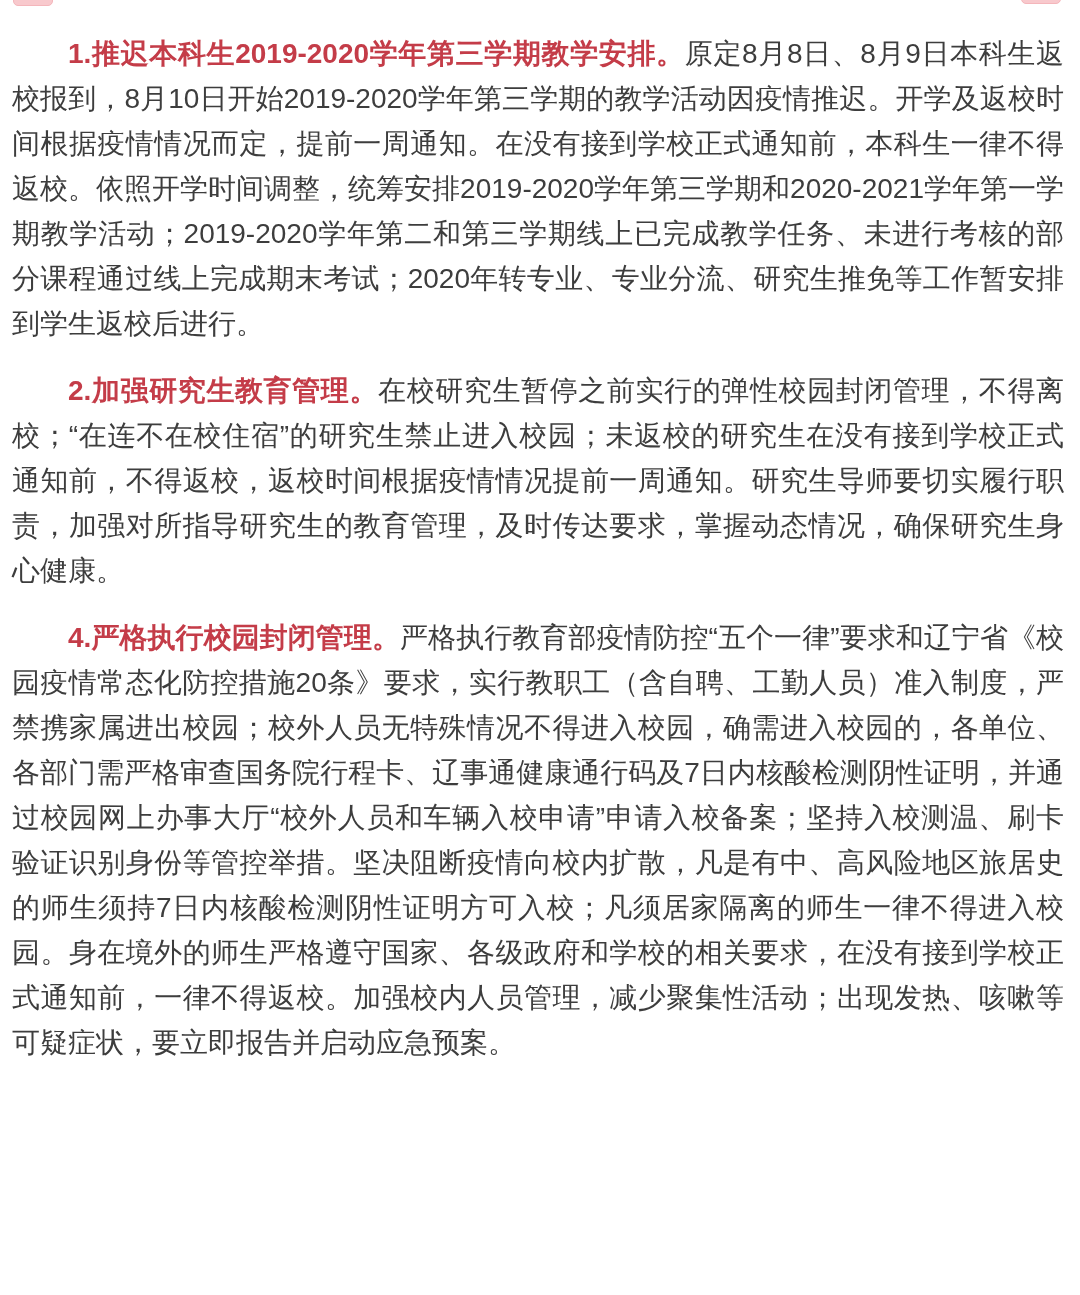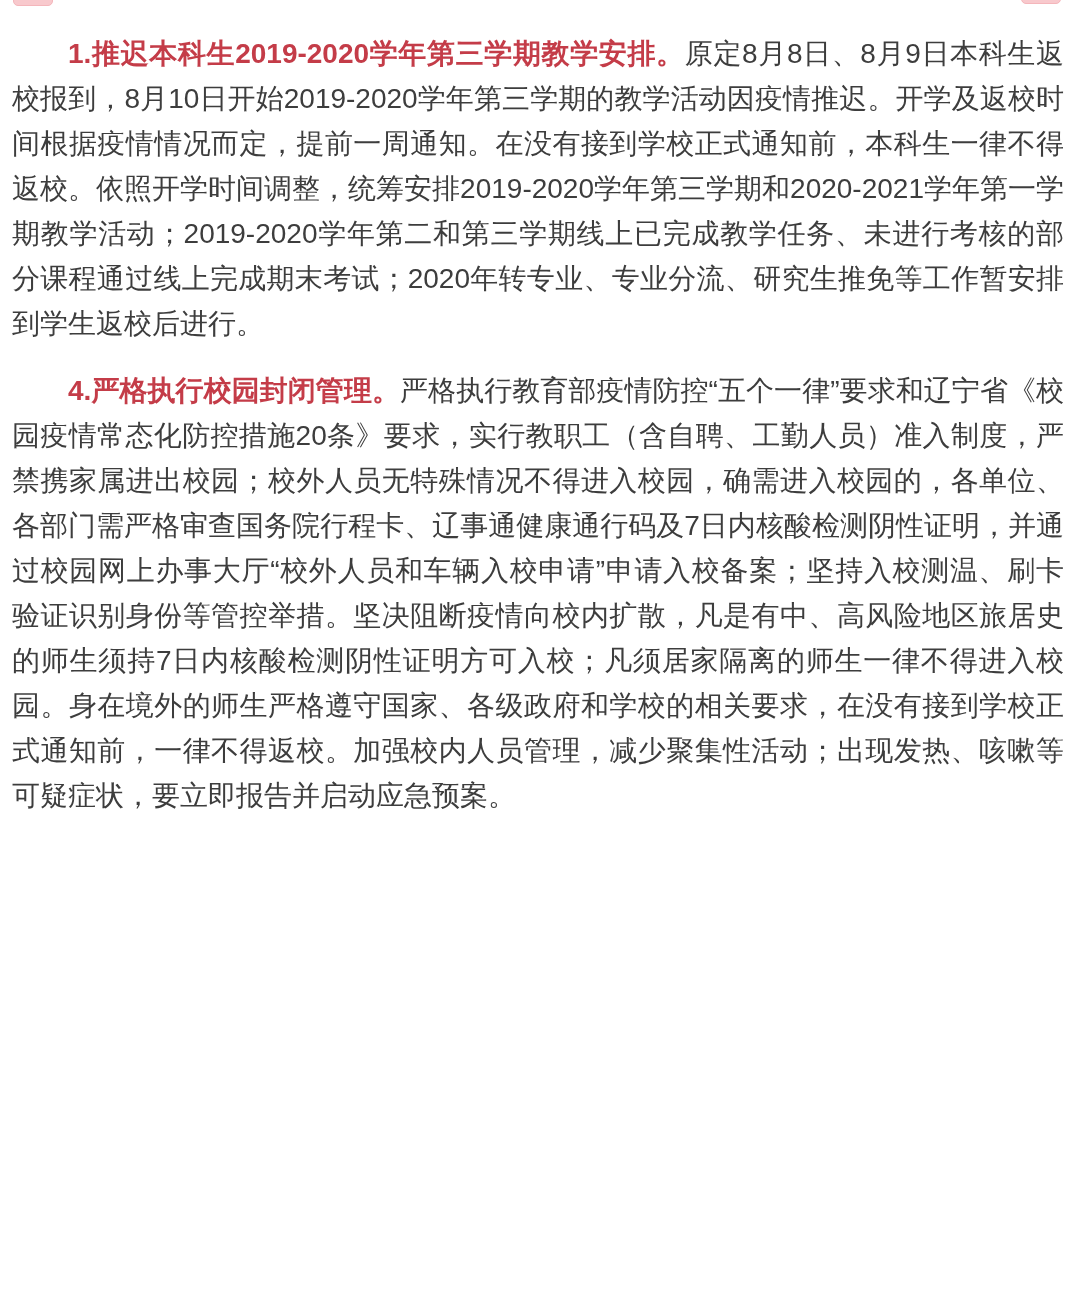--- a/index.html
+++ b/index.html
@@ -46,17 +46,18 @@
 </head>
 <body>
 
 <div class="pink-tab left"></div>
 <div class="pink-tab right"></div>
 
 <div class="article">
 
   <p><span class="sec-heading">1.推迟本科生2019-2020学年第三学期教学安排。</span><span>原定8月8日、8月9日本科生返校报到，8月10日开始2019-2020学年第三学期的教学活动因疫情推迟。开学及返校时间根据疫情情况而定，提前一周通知。在没有接到学校正式通知前，本科生一律不得返校。依照开学时间调整，统筹安排2019-2020学年第三学期和2020-2021学年第一学期教学活动；2019-2020学年第二和第三学期线上已完成教学任务、未进行考核的部分课程通过线上完成期末考试；2020年转专业、专业分流、研究生推免等工作暂安排到学生返校后进行。</span></p>
 
+  <p><span class="sec-heading">2.加强研究生教育管理。</span><span>在校研究生暂停之前实行的弹性校园封闭管理，不得离校；“在连不在校住宿”的研究生禁止进入校园；未返校的研究生在没有接到学校正式通知前，不得返校，返校时间根据疫情情况提前一周通知。研究生导师要切实履行职责，加强对所指导研究生的教育管理，及时传达要求，掌握动态情况，确保研究生身心健康。</span></p>
 
 
   <p><span class="sec-heading">4.严格执行校园封闭管理。</span><span>严格执行教育部疫情防控“五个一律”要求和辽宁省《校园疫情常态化防控措施20条》要求，实行教职工（含自聘、工勤人员）准入制度，严禁携家属进出校园；校外人员无特殊情况不得进入校园，确需进入校园的，各单位、各部门需严格审查国务院行程卡、辽事通健康通行码及7日内核酸检测阴性证明，并通过校园网上办事大厅“校外人员和车辆入校申请”申请入校备案；坚持入校测温、刷卡验证识别身份等管控举措。坚决阻断疫情向校内扩散，凡是有中、高风险地区旅居史的师生须持7日内核酸检测阴性证明方可入校；凡须居家隔离的师生一律不得进入校园。身在境外的师生严格遵守国家、各级政府和学校的相关要求，在没有接到学校正式通知前，一律不得返校。加强校内人员管理，减少聚集性活动；出现发热、咳嗽等可疑症状，要立即报告并启动应急预案。</span></p>
 
 </div>
 
 </body></html>

